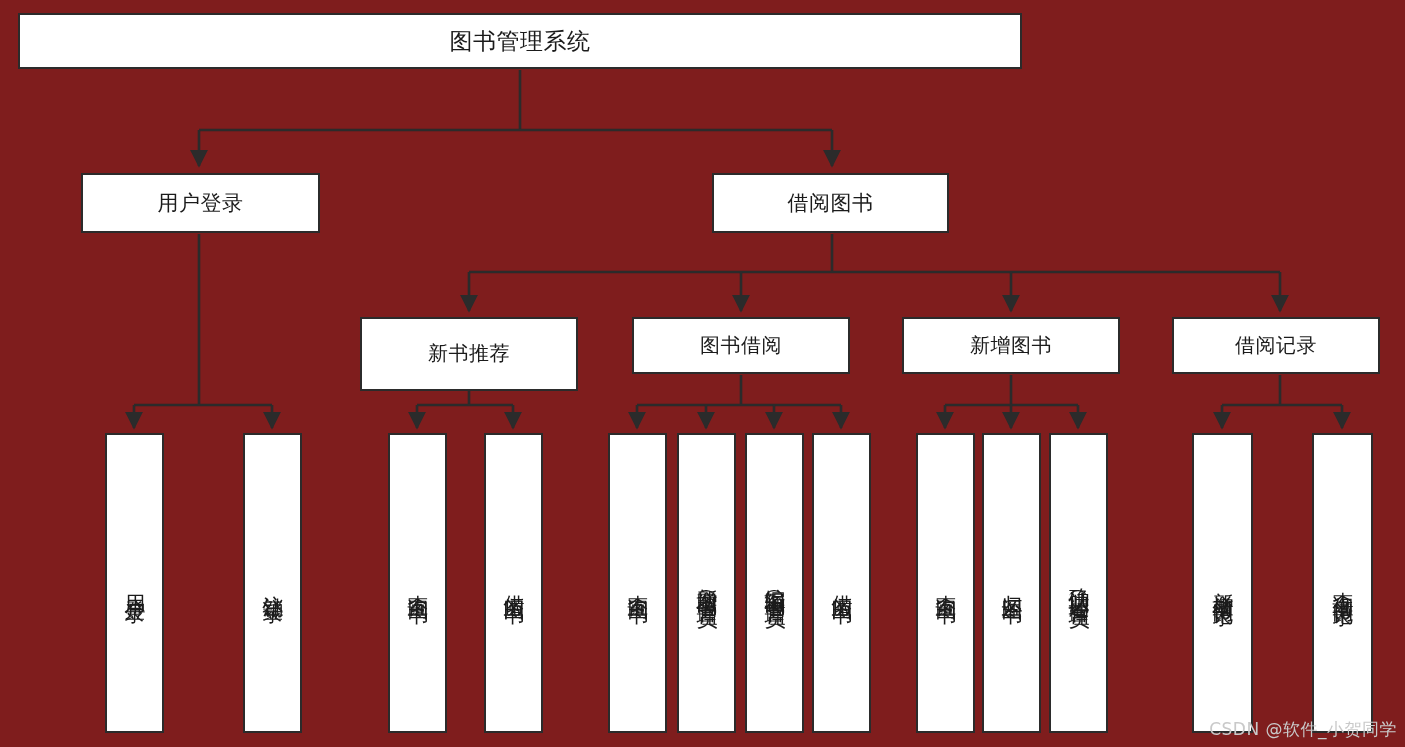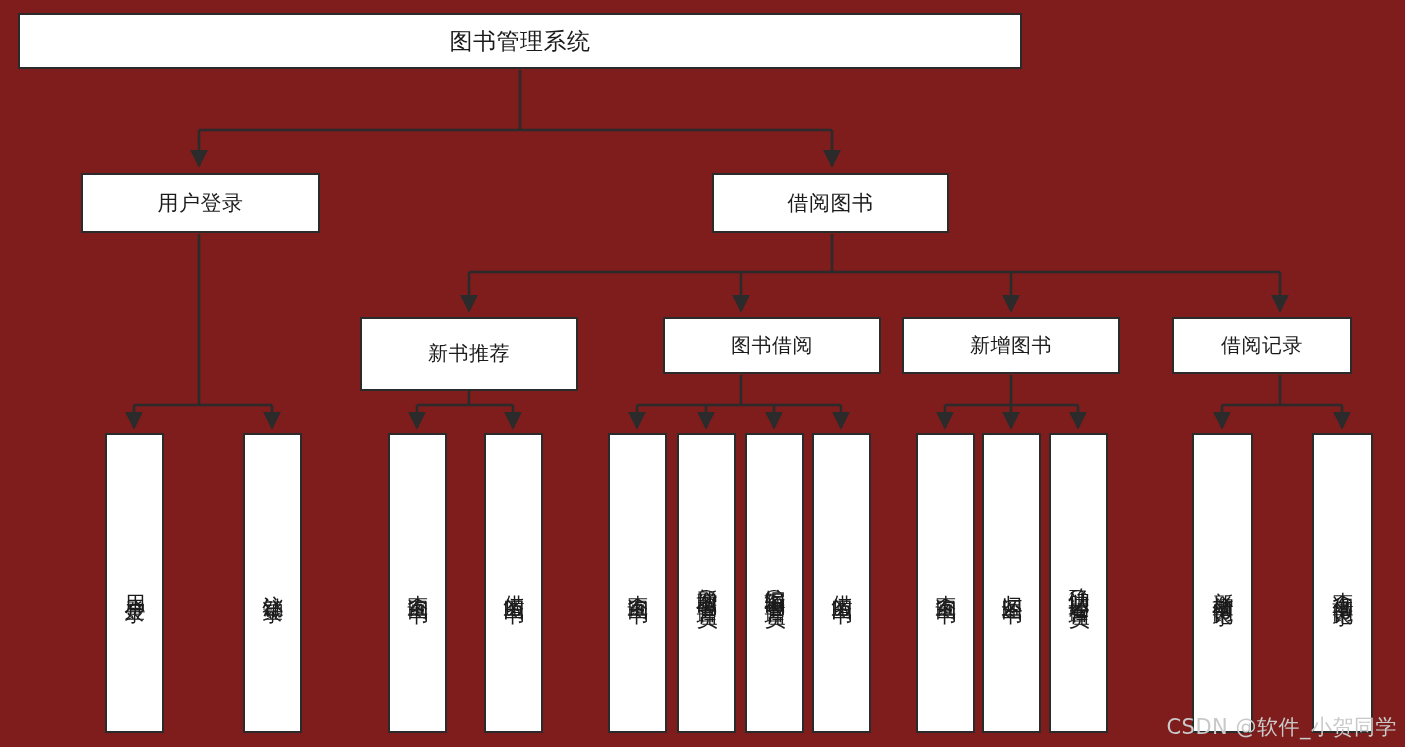--- a/index.html
+++ b/index.html
@@ -61,21 +61,21 @@
   .node.level2 { font-size: 21px; }
   .node.level3 { font-size: 20px; }
   .node.leaf  { font-size: 21px; }
   .node.leaf .node-label {
     padding-top: 2px;
   }
   #watermark {
     position: absolute;
     right: 8px;
     bottom: 6px;
-    font-size: 21px;
+    font-size: 17px;
     color: #c9c9c9;
     letter-spacing: 0.5px;
     user-select: none;
     white-space: nowrap;
   }
 </style>
 </head>
 <body>
 
 <div id="diagram-root">
@@ -139,29 +139,29 @@
   </div>
 
   <div class="node level2 horizontal" style="left:712px; top:173px; width:237px; height:60px;">
     <span class="node-label">借阅图书</span>
   </div>
 
   <div class="node level3 horizontal" style="left:360px; top:317px; width:218px; height:74px;">
     <span class="node-label">新书推荐</span>
   </div>
 
-  <div class="node level3 horizontal" style="left:632px; top:317px; width:218px; height:57px;margin-left:31px;">
+  <div class="node level3 horizontal" style="left:632px; top:317px; width:218px; height:57px;">
     <span class="node-label">图书借阅</span>
   </div>
 
   <div class="node level3 horizontal" style="left:902px; top:317px; width:218px; height:57px;">
     <span class="node-label">新增图书</span>
   </div>
 
-  <div class="node level3 horizontal" style="left:1172px; top:317px; width:180px; height:57px;">
+  <div class="node level3 horizontal" style="left:1172px; top:317px; width:208px; height:57px;">
     <span class="node-label">借阅记录</span>
   </div>
 
   <div class="node leaf vertical" style="left:105px; top:433px; width:59px; height:300px;">
     <span class="node-label">用户登录</span>
   </div>
 
   <div class="node leaf vertical" style="left:243px; top:433px; width:59px; height:300px;">
     <span class="node-label">注销登录</span>
   </div>

